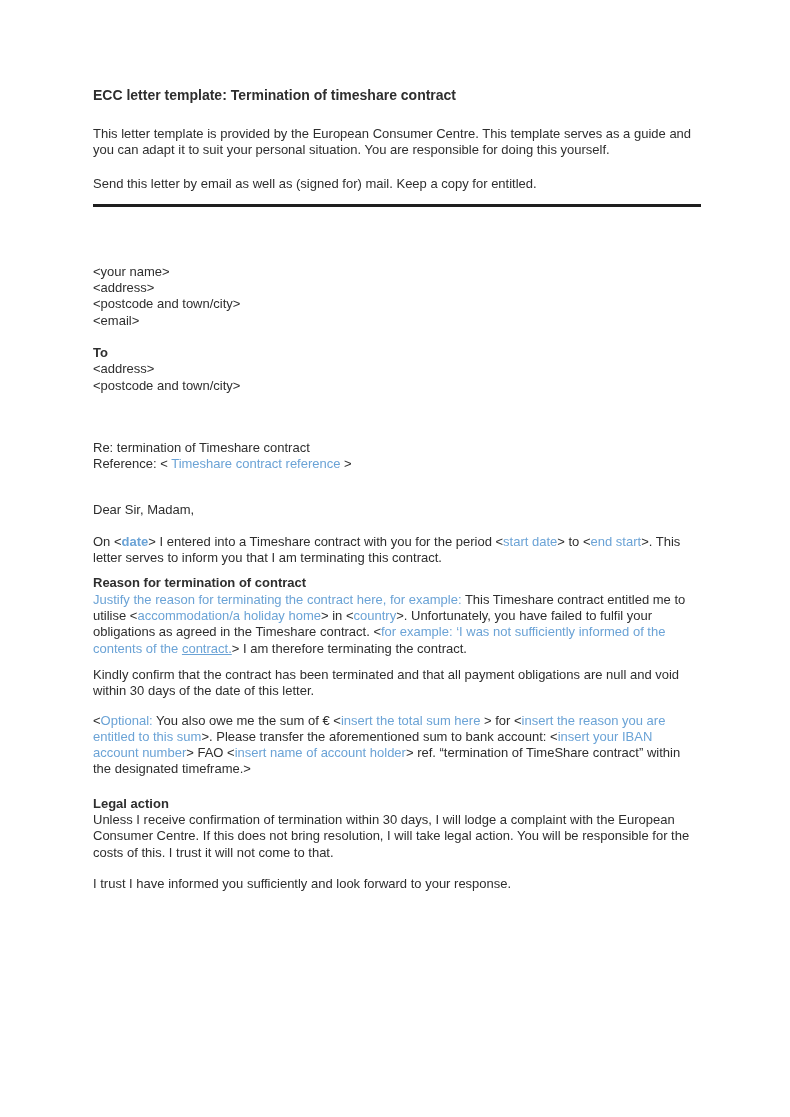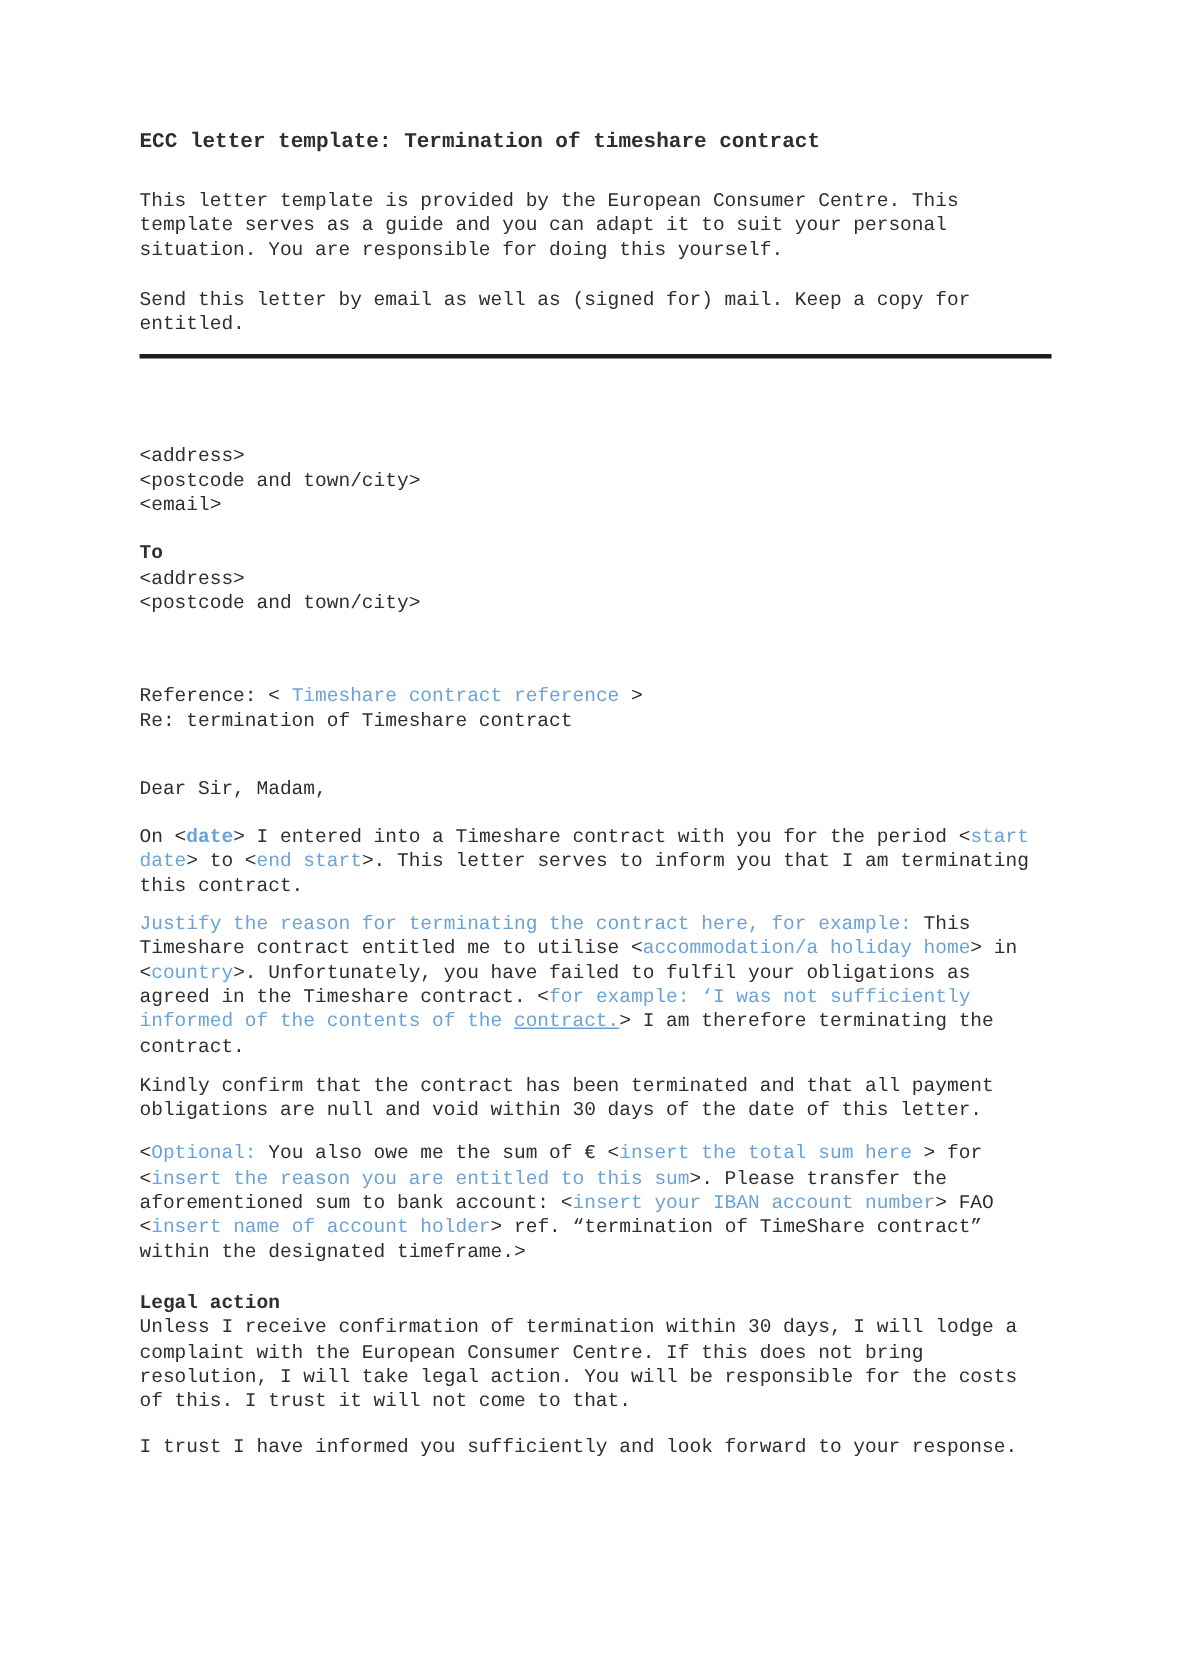--- a/index.html
+++ b/index.html
@@ -2,21 +2,21 @@
 <html style="--accent_blue: #6ba3d6; --ink: #2e2e2e; --rule: #1e1e1e;"><head>
 <meta charset="utf-8">
 <style>
   html, body { margin: 0; padding: 0; background: #ffffff; }
   .page {
     width: 790px;
     min-height: 1117px;
     box-sizing: border-box;
     padding: 87px 89px 60px 93px;
     background: #ffffff;
-    font-family: Liberation Mono, monospace;
+    font-family: Liberation Sans, sans-serif;
     font-size: 13px;
     line-height: 16.3px;
     color: var(--ink, #2e2e2e);
   }
   p, div, h1, section { margin: 0; padding: 0; }
   h1.title {
     font-size: 14px;
     line-height: 17px;
     font-weight: 700;
     margin: 0 0 22px 0;
@@ -44,41 +44,43 @@
 <div class="page">
 
   <h1 class="title">ECC letter template: Termination of timeshare contract</h1>
 
   <p class="intro1">This letter template is provided by the European Consumer Centre. This template serves as a guide and you can adapt it to suit your personal situation. You are responsible for doing this yourself.</p>
   <p class="intro2">Send this letter by email as well as (signed for) mail. Keep a copy for entitled.</p>
 
   <div class="rule"></div>
 
   <div class="sender">
+    <div>&lt;your name&gt;</div>
     <div>&lt;address&gt;</div>
     <div>&lt;postcode and town/city&gt;</div>
     <div>&lt;email&gt;</div>
   </div>
 
   <div class="recipient">
     <div class="bold">To</div>
     <div>&lt;address&gt;</div>
     <div>&lt;postcode and town/city&gt;</div>
   </div>
 
   <div class="reference">
+    <div>Re: termination of Timeshare contract</div>
     <div><span>Reference: &lt; </span><span class="blue">Timeshare contract reference</span><span> &gt;</span></div>
-    <div>Re: termination of Timeshare contract</div>
   </div>
 
   <p class="salutation">Dear Sir, Madam,</p>
 
   <p class="opening"><span>On &lt;</span><span class="blue bold">date</span><span>&gt; I entered into a Timeshare contract with you for the period &lt;</span><span class="blue">start date</span><span>&gt; to &lt;</span><span class="blue">end start</span><span>&gt;. This letter serves to inform you that I am terminating this contract.</span></p>
 
   <section class="sec-reason">
+    <div class="bold">Reason for termination of contract</div>
     <p><span class="blue">Justify the reason for terminating the contract here, for example: </span><span>This Timeshare contract entitled me to utilise &lt;</span><span class="blue">accommodation/a holiday home</span><span>&gt; in &lt;</span><span class="blue">country</span><span>&gt;. Unfortunately, you have failed to fulfil your obligations as agreed in the Timeshare contract. &lt;</span><span class="blue">for example: ‘I was not sufficiently informed of the contents of the </span><span class="blue underline">contract.</span><span>&gt; I am therefore terminating the contract.</span></p>
   </section>
 
   <section class="sec-request">
     <p>Kindly confirm that the contract has been terminated and that all payment obligations are null and void within 30 days of the date of this letter.</p>
   </section>
 
   <p class="optional"><span>&lt;</span><span class="blue">Optional:</span><span> You also owe me the sum of € &lt;</span><span class="blue">insert the total sum here </span><span>&gt; for &lt;</span><span class="blue">insert the reason you are entitled to this sum</span><span>&gt;. Please transfer the aforementioned sum to bank account: &lt;</span><span class="blue">insert your IBAN account number</span><span>&gt; FAO &lt;</span><span class="blue">insert name of account holder</span><span>&gt; ref. “termination of TimeShare contract” within the designated timeframe.&gt;</span></p>
 
   <section class="sec-legal">

